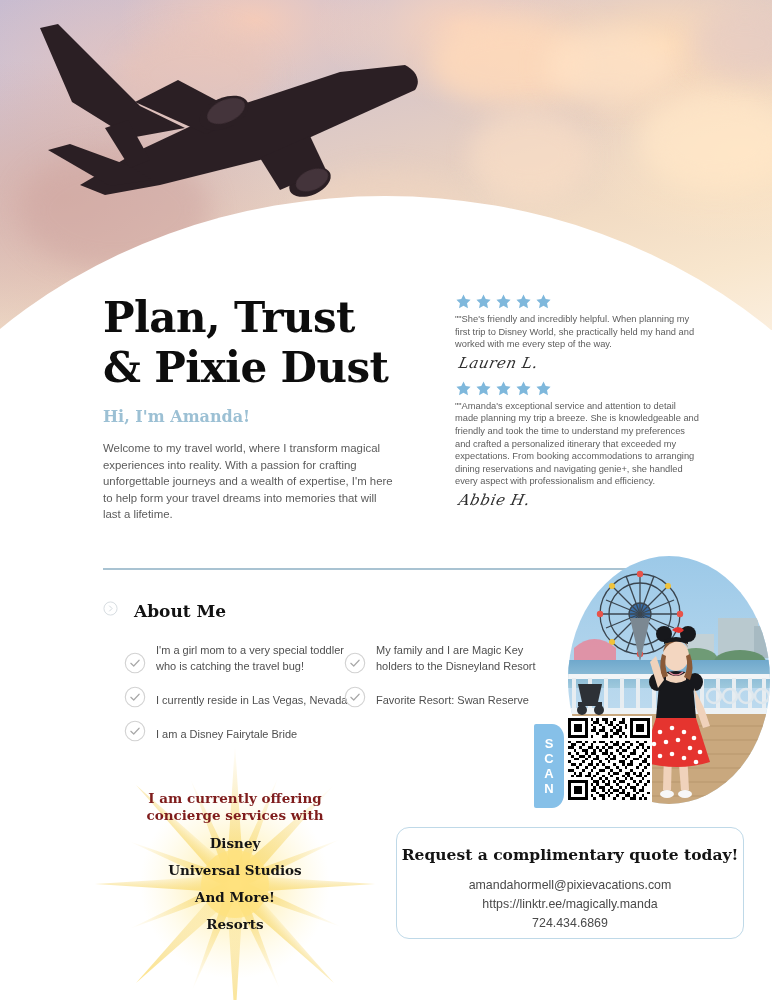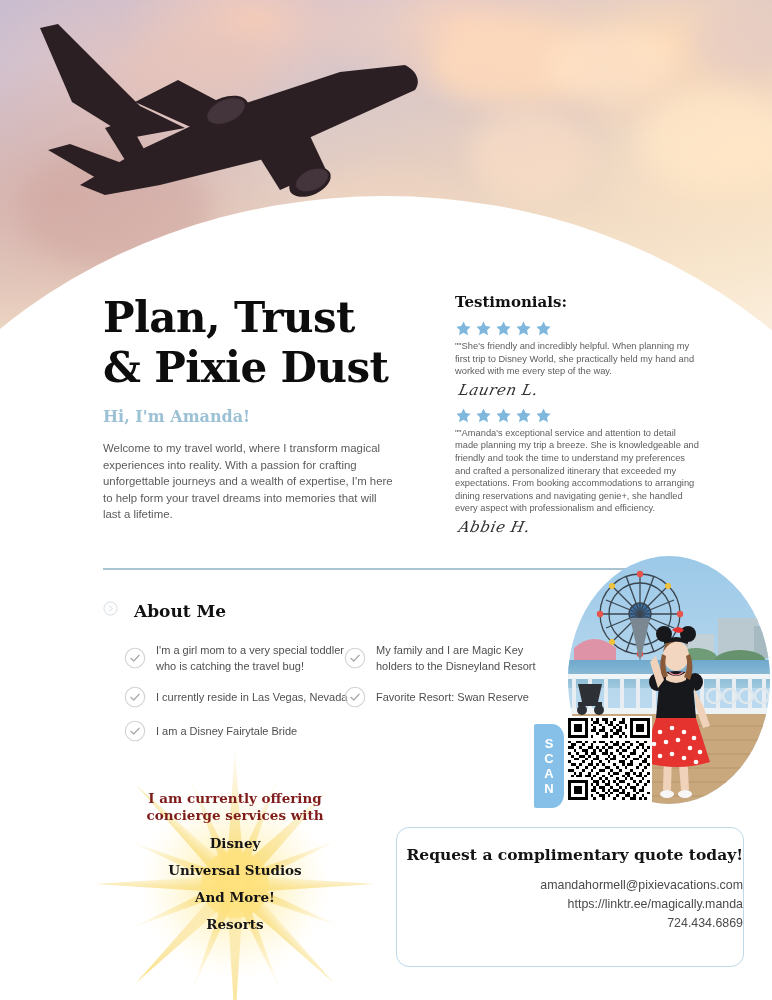--- a/index.html
+++ b/index.html
@@ -164,21 +164,21 @@
     font-size: 17px;
     font-weight: 700;
     color: #121212;
   }
 
   .facts-left  { position: absolute; left: 124px; top: 641px; width: 225px; }
   .facts-right { position: absolute; left: 344px; top: 641px; width: 205px; }
 
   .fact {
     display: flex;
-    align-items: center;
+    align-items: flex-end;
     gap: 10px;
     margin-bottom: 11px;
   }
   .check-icon { width: 22px; height: 22px; flex: 0 0 22px; display: block; margin-top: 1px; }
   .fact-text {
     font-size: 11px;
     line-height: 15.5px;
     color: #4f4f4f;
     padding-top: 2px;
   }
@@ -262,25 +262,25 @@
     padding: 2px;
   }
   .qr-svg { width: 100%; height: 100%; display: block; }
 
   
   .contact-box {
     position: absolute;
     left: 396px;
     top: 827px;
     width: 348px;
-    height: 140px;
+    height: 112px;
     border: 1.4px solid #bfd9e8;
     border-radius: 13px;
     background: #ffffff;
-    text-align: right;
+    text-align: center;
     padding-top: 17px;
   }
   .contact-title {
     font-family: "DejaVu Serif", "Liberation Serif", serif;
     font-size: 15.5px;
     font-weight: 700;
     color: #141414;
     margin-bottom: 12px;
   }
   .contact-line {
@@ -328,21 +328,20 @@
   <div class="headline">
     <h1>
       <span>Plan, Trust</span><br>
       <span>&amp; Pixie Dust</span>
     </h1>
     <div class="hi-amanda">Hi, I'm Amanda!</div>
     <p class="intro">Welcome to my travel world, where I transform magical experiences into reality. With a passion for crafting unforgettable journeys and a wealth of expertise, I'm here to help form your travel dreams into memories that will last a lifetime.</p>
   </div>
 
   <div class="testimonials">
-    <h2>Testimonials:</h2>
 
     <div>
       <div class="stars">
         <svg class="star" viewBox="0 0 24 24">
             <polygon fill="#7fb8dc" points="12,2 15.1,8.6 22,9.5 17,14.4 18.3,21.5 12,18.1 5.7,21.5 7,14.4 2,9.5 8.9,8.6"></polygon>
           </svg>
         <svg class="star" viewBox="0 0 24 24">
             <polygon fill="#7fb8dc" points="12,2 15.1,8.6 22,9.5 17,14.4 18.3,21.5 12,18.1 5.7,21.5 7,14.4 2,9.5 8.9,8.6"></polygon>
           </svg>
         <svg class="star" viewBox="0 0 24 24">

